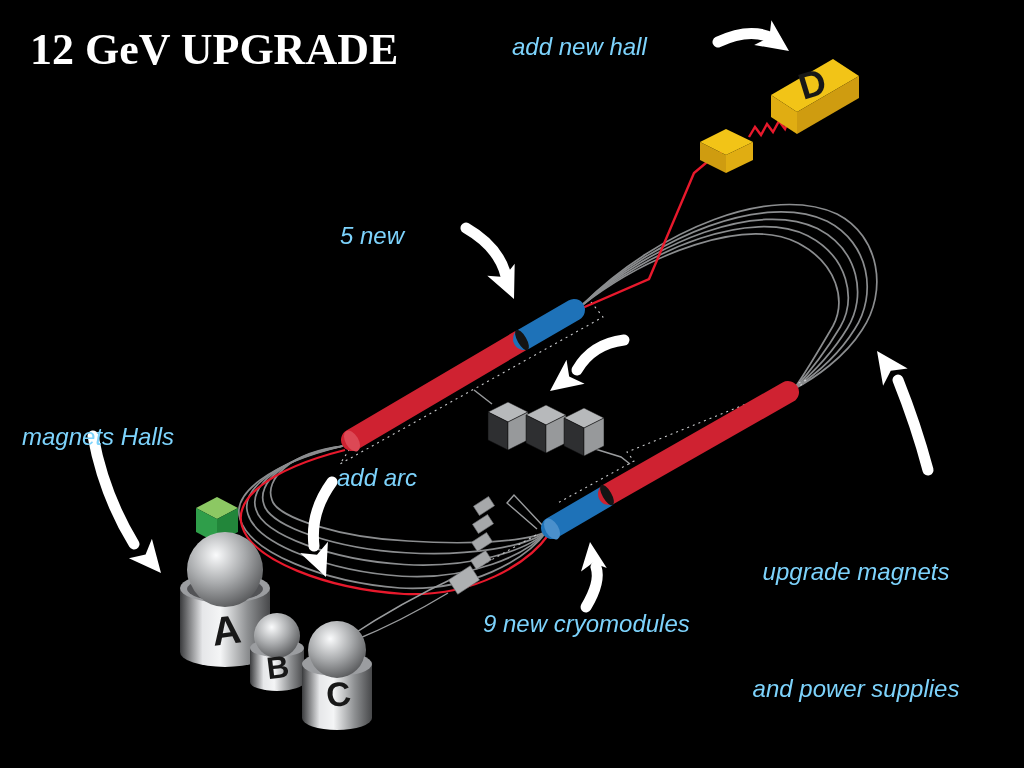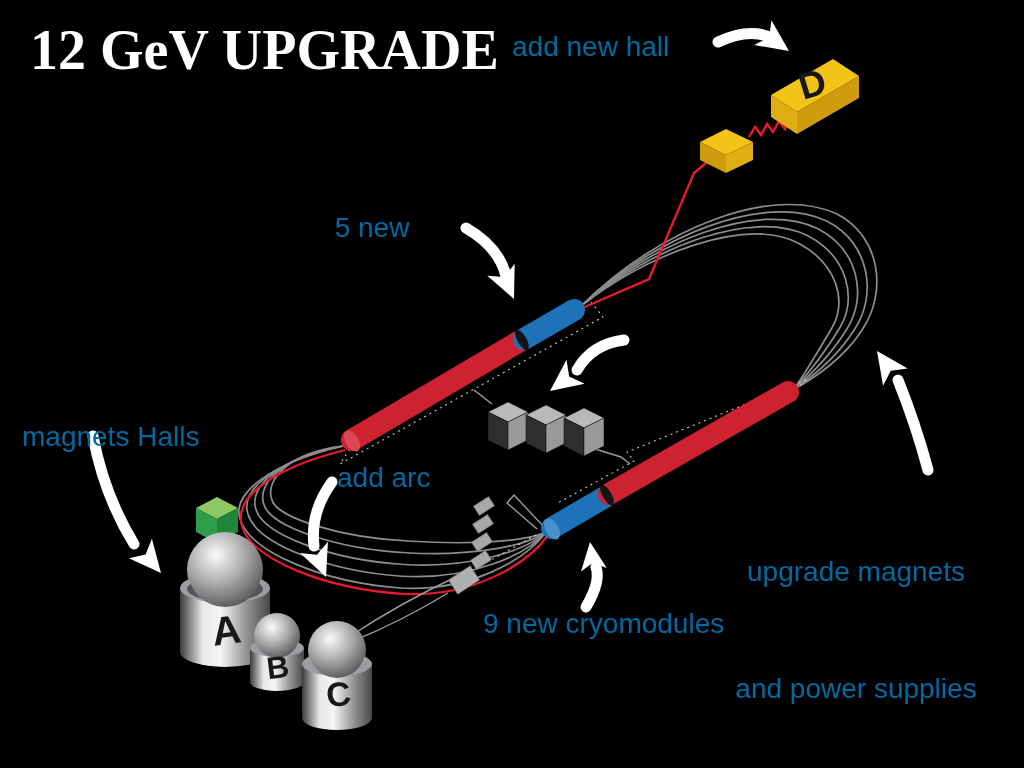--- a/index.html
+++ b/index.html
@@ -1,22 +1,22 @@
 <!DOCTYPE html>
 <html><head>
 <meta charset="utf-8">
 <style>
   html,body{margin:0;padding:0;background:#000;}
   #stage{position:relative;width:1024px;height:768px;background:#000;overflow:hidden;
          font-family:"Liberation Sans",sans-serif;}
   #diagram{position:absolute;left:0;top:0;}
-  .label{position:absolute;color:#0369a1;font-size:28px;line-height:40px;white-space:pre;}
+  .label{position:absolute;color:#7dd3fc;font-size:24px;line-height:40px;white-space:pre;font-style:italic;}
   .label.center{text-align:center;}
   #title{position:absolute;left:30px;top:26px;color:#fff;
-         font-family:"Liberation Serif",serif;font-weight:bold;font-size:56px;line-height:48px;}
+         font-family:"Liberation Serif",serif;font-weight:bold;font-size:44px;line-height:48px;}
   .arc{fill:none;}
   .tube{fill:none;stroke-linecap:round;}
   .thin{stroke:#9a9c9e;stroke-width:1.4;fill:none;}
   .dotted{stroke:#c9cacc;stroke-width:1.1;fill:none;stroke-dasharray:2 4;}
   .arrow-tail{stroke:#fff;stroke-width:11;fill:none;stroke-linecap:round;}
   .arrow-head{fill:#fff;}
   .hall-letter{font-family:"Liberation Sans",sans-serif;font-weight:bold;fill:#181818;text-anchor:middle;}
 </style>
 </head>
 <body>
@@ -183,21 +183,21 @@
       <path class="arrow-tail" d="M928,470 Q916,425 898,380"></path>
       <path class="arrow-head" d="M0,0 L-32,15 L-24,0 L-32,-15 Z" transform="translate(877 351) rotate(-125)"></path>
     </g>
   </g>
 </svg>
 
 <div id="title">12 GeV UPGRADE</div>
 
 <div class="label" style="left:512px;top:27px;">add new hall</div>
 
-<div class="label center" style="left:272px;top:128px;width:200px;">
+<div class="label center" style="left:272px;top:136px;width:200px;">
   <div>5 new</div>
 </div>
 
 
 <div class="label" style="left:22px;top:329px;line-height:43px;">
   <div>magnets Halls</div>
 </div>
 
 <div class="label" style="left:337px;top:458px;">add arc</div>
 

